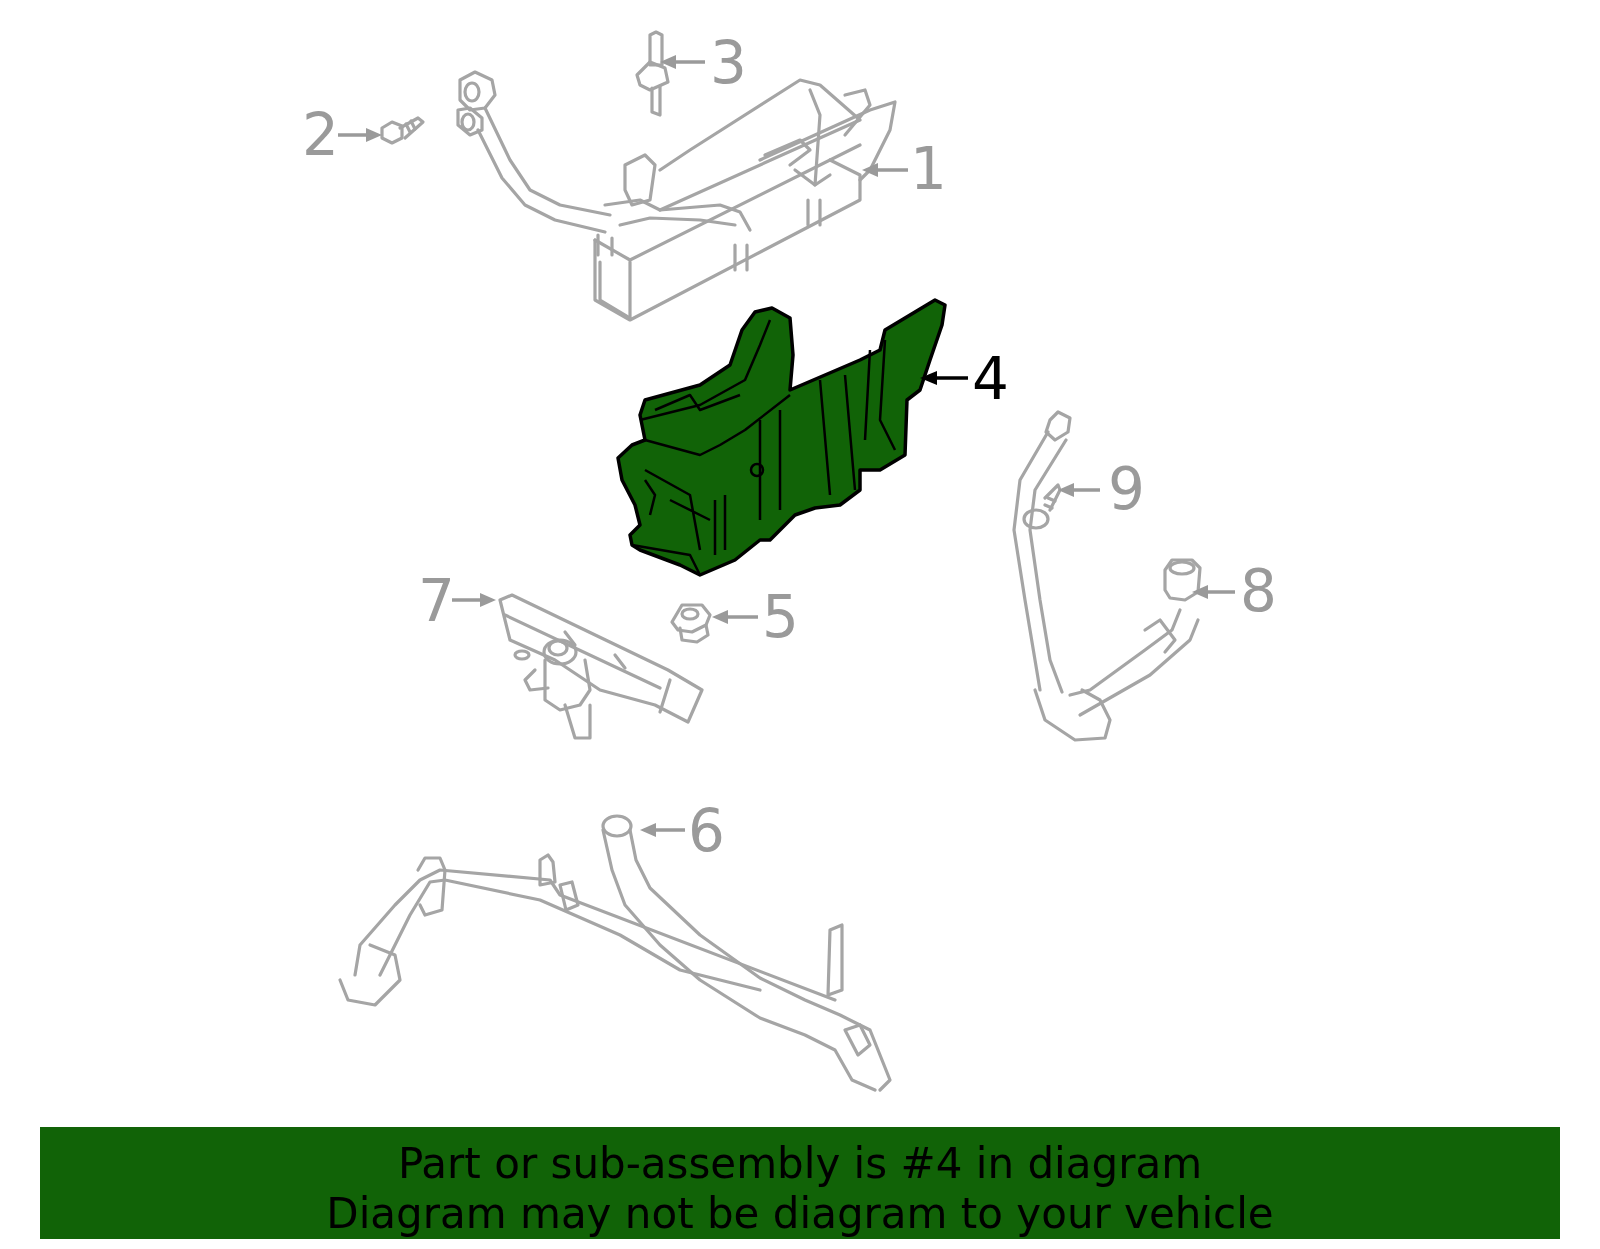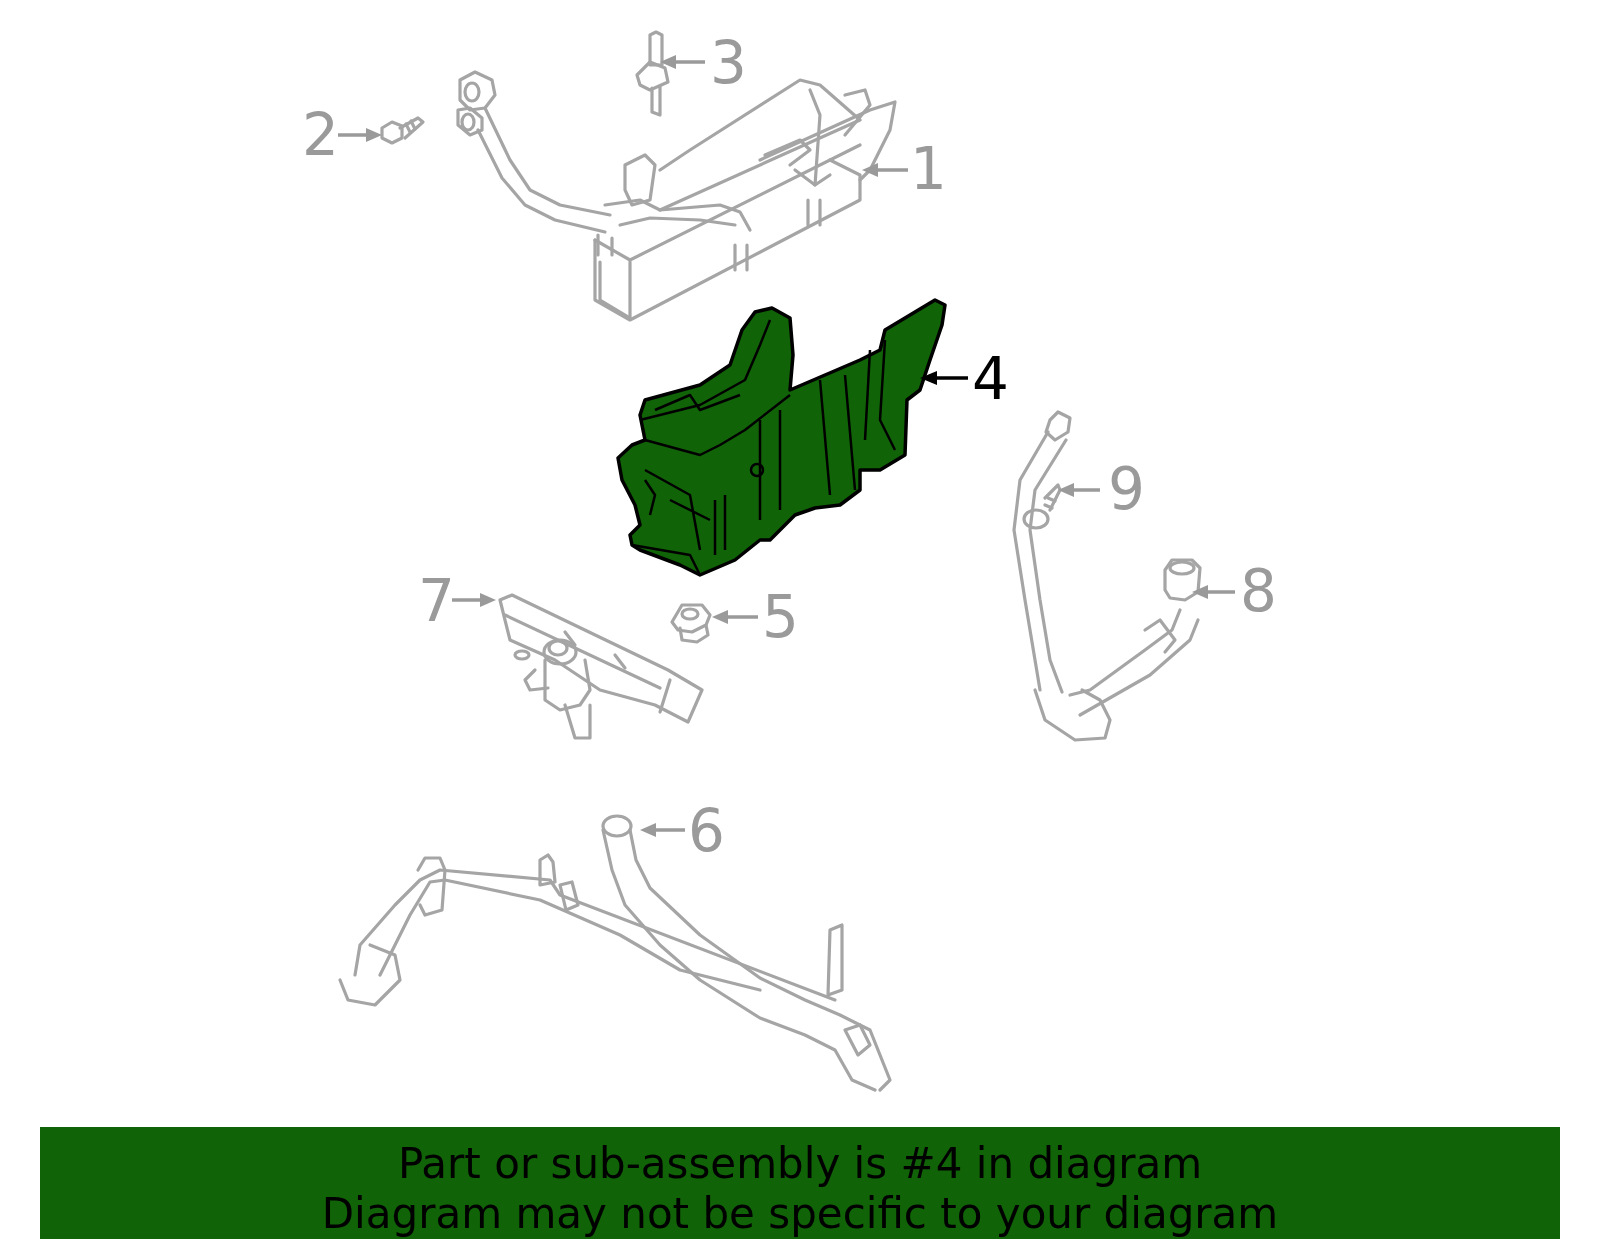--- a/index.html
+++ b/index.html
@@ -167,14 +167,14 @@
   <span class="callout-num hl" style="left:972px;top:350px;">4</span>
   <span class="callout-num" style="left:762px;top:588px;">5</span>
   <span class="callout-num" style="left:688px;top:802px;">6</span>
   <span class="callout-num" style="left:418px;top:572px;">7</span>
   <span class="callout-num" style="left:1240px;top:562px;">8</span>
   <span class="callout-num" style="left:1108px;top:460px;">9</span>
 </div>
 
 <div id="banner">
   <div class="line">Part or sub-assembly is #4 in diagram</div>
-  <div class="line">Diagram may not be specific to your diagram</div>
+  <div class="line">Diagram may not be diagram to your vehicle</div>
 </div>
 
 </body></html>

